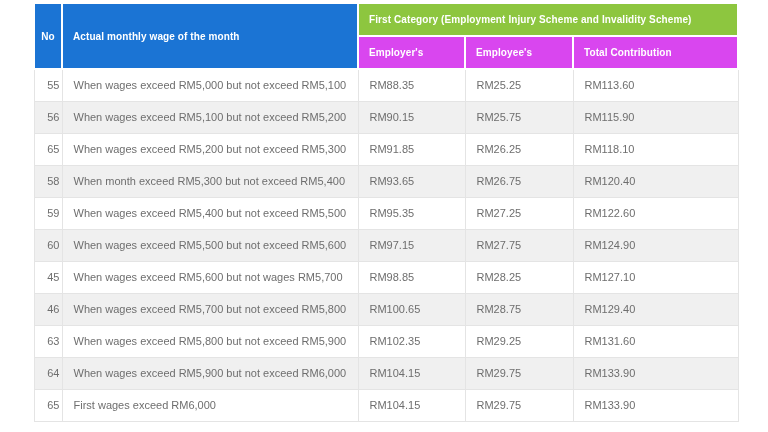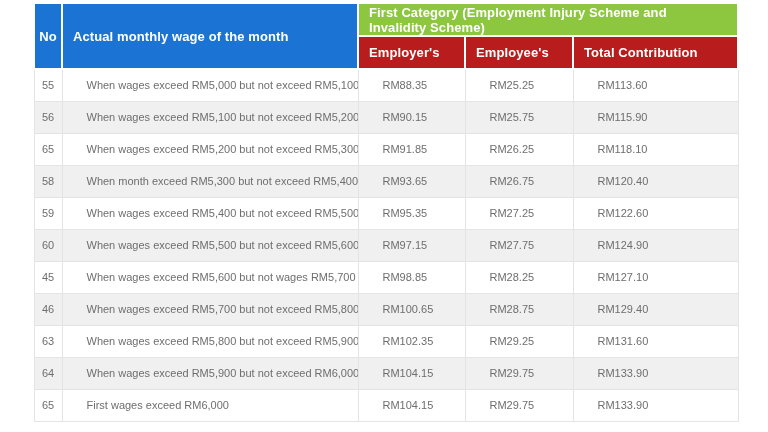--- a/index.html
+++ b/index.html
@@ -21,45 +21,45 @@
   }
   col.c-no    { width: 28px; }
   col.c-wage  { width: 296px; }
   col.c-emp   { width: 107px; }
   col.c-ee    { width: 108px; }
   col.c-total { width: 165px; }
 
   thead th {
     border: 2px solid #ffffff;
     color: #ffffff;
-    font-size: 13px;
+    font-size: 10px;
     font-weight: bold;
     text-align: left;
     padding: 0 10px;
     height: 33px;
     vertical-align: middle;
     letter-spacing: 0.1px;
   }
   th.hdr-blue  { background: #1b74d4; margin-left: 44px; }
   th.hdr-green { background: #8dc63f; }
-  th.hdr-lblue { background: #b91c1c; }
+  th.hdr-lblue { background: #d946ef; }
   th.hdr-no    { text-align: center; padding: 0 2px; }
 
   tbody td {
     border: 1px solid #e4e4e4;
     color: #6e6e6e;
     font-size: 11px;
     height: 32px;
-    padding: 0 24px;
+    padding: 0 11px;
     vertical-align: middle;
     background: #ffffff;
     white-space: nowrap;
     overflow: hidden;
   }
-  tbody td.col-no { text-align: center; padding: 0 2px; margin-left: 8px; }
+  tbody td.col-no { text-align: right; padding: 0 2px; margin-left: 8px; }
   tbody tr:nth-child(even) td { background: #f0f0f0; }
 </style>
 </head>
 <body>
 
 <div class="table-wrap">
   <table class="contrib">
     <colgroup>
       <col class="c-no">
         <col class="c-wage">

